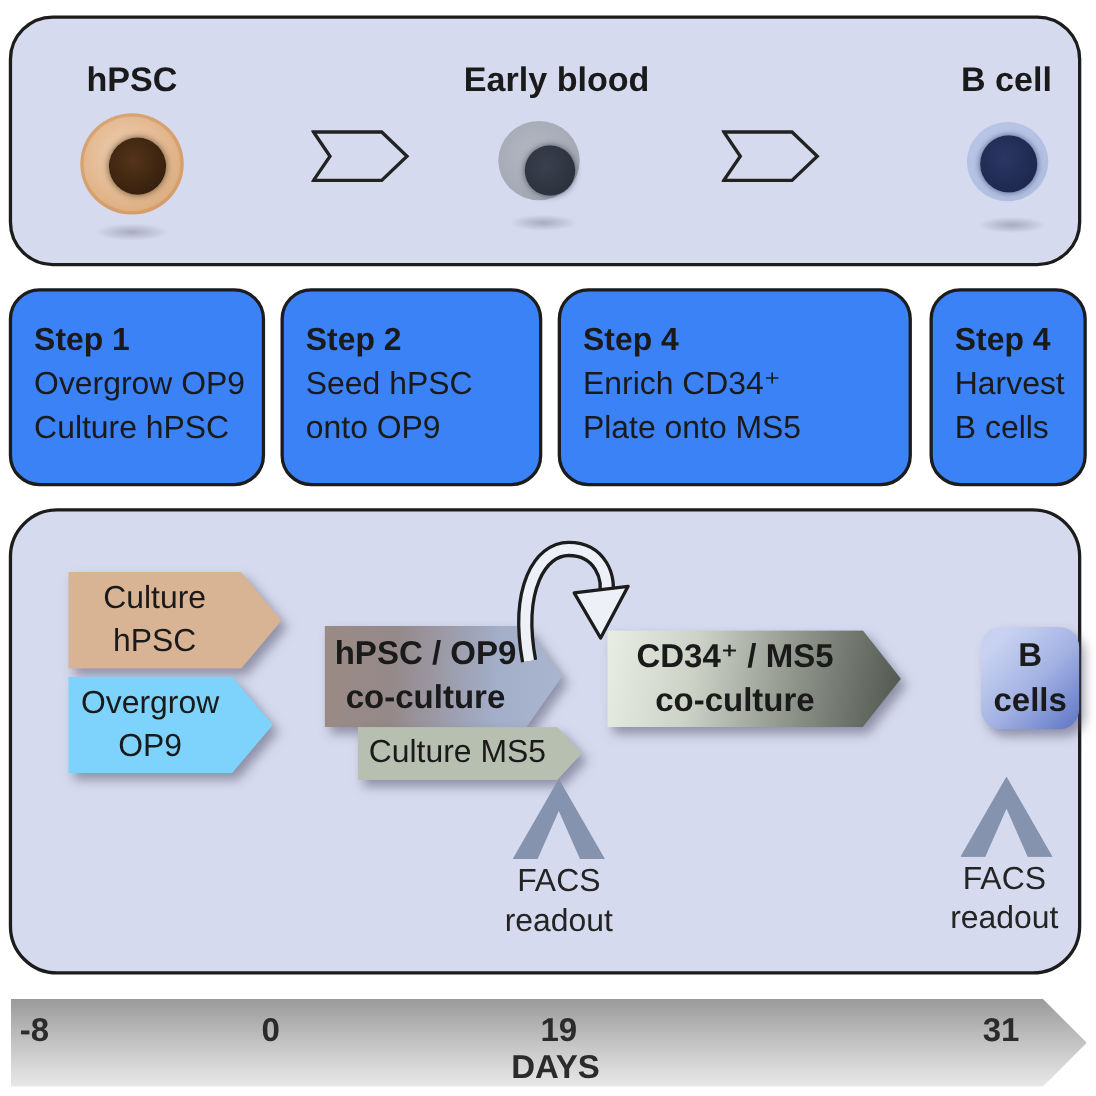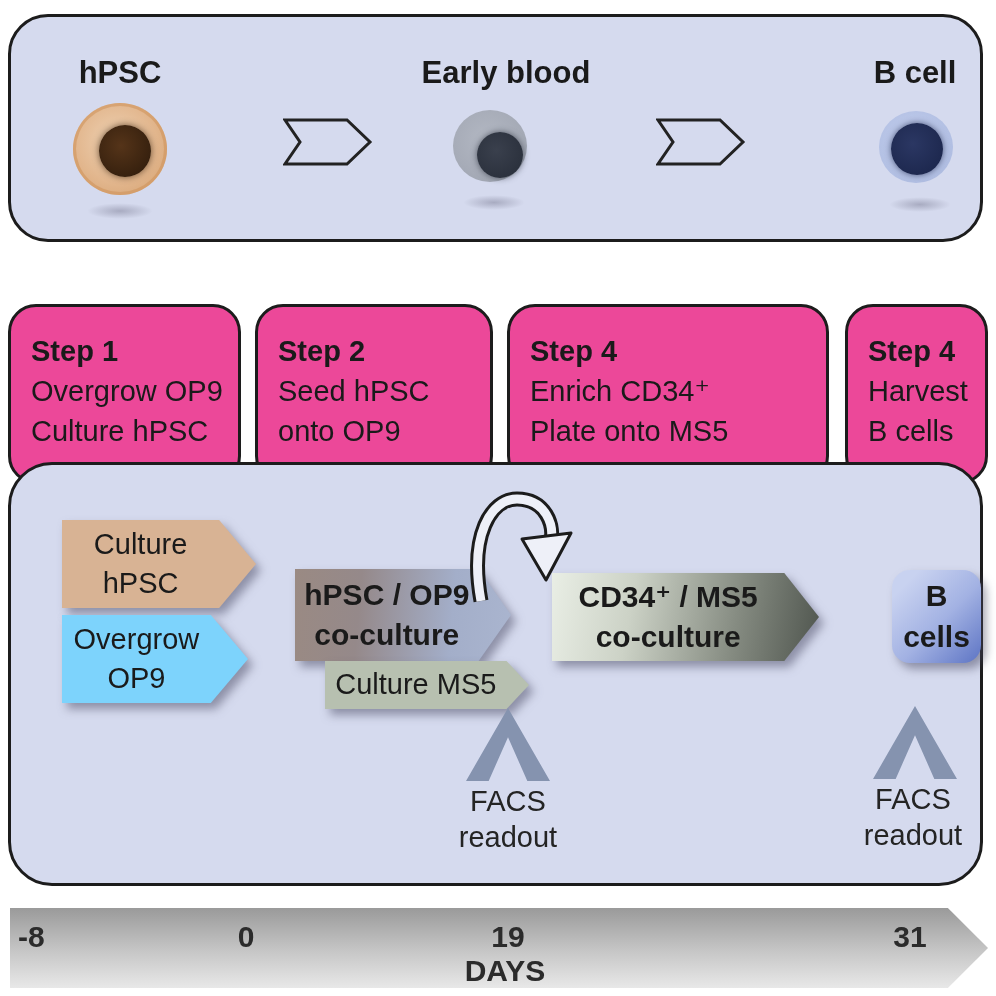--- a/index.html
+++ b/index.html
@@ -63,27 +63,26 @@
     left: 12px; top: 12px; width: 52px; height: 52px;
     background: radial-gradient(circle at 42% 40%, #2b3763 0%, #1e2950 70%);
     box-shadow: 0 0 6px rgba(28,38,75,0.7);
   }
   .chevron-arrow { position: absolute; }
   
   .step-box {
     position: absolute;
     top: 262px;
     height: 180px;
-    background: #ec4899;
+    background: #3b82f6;
     border: 3px solid #1c1c1c;
     border-radius: 28px;
     padding: 24px 8px 0 20px;
     font-size: 29px;
     line-height: 1.38;
-    margin-top: 42px;
   }
   .step-title { font-weight: bold; }
   
   .timeline-panel { left: 8px; top: 462px; width: 975px; height: 424px; border-radius: 44px; }
   .banner-wrap { position: absolute; filter: drop-shadow(5px 6px 5px rgba(70,70,95,0.5)); padding-left: 47px; }
   .banner {
     width: 100%; height: 100%;
     display: flex; flex-direction: column; justify-content: center; align-items: center;
     font-size: 29px; line-height: 1.35; text-align: center; white-space: nowrap;
   }

